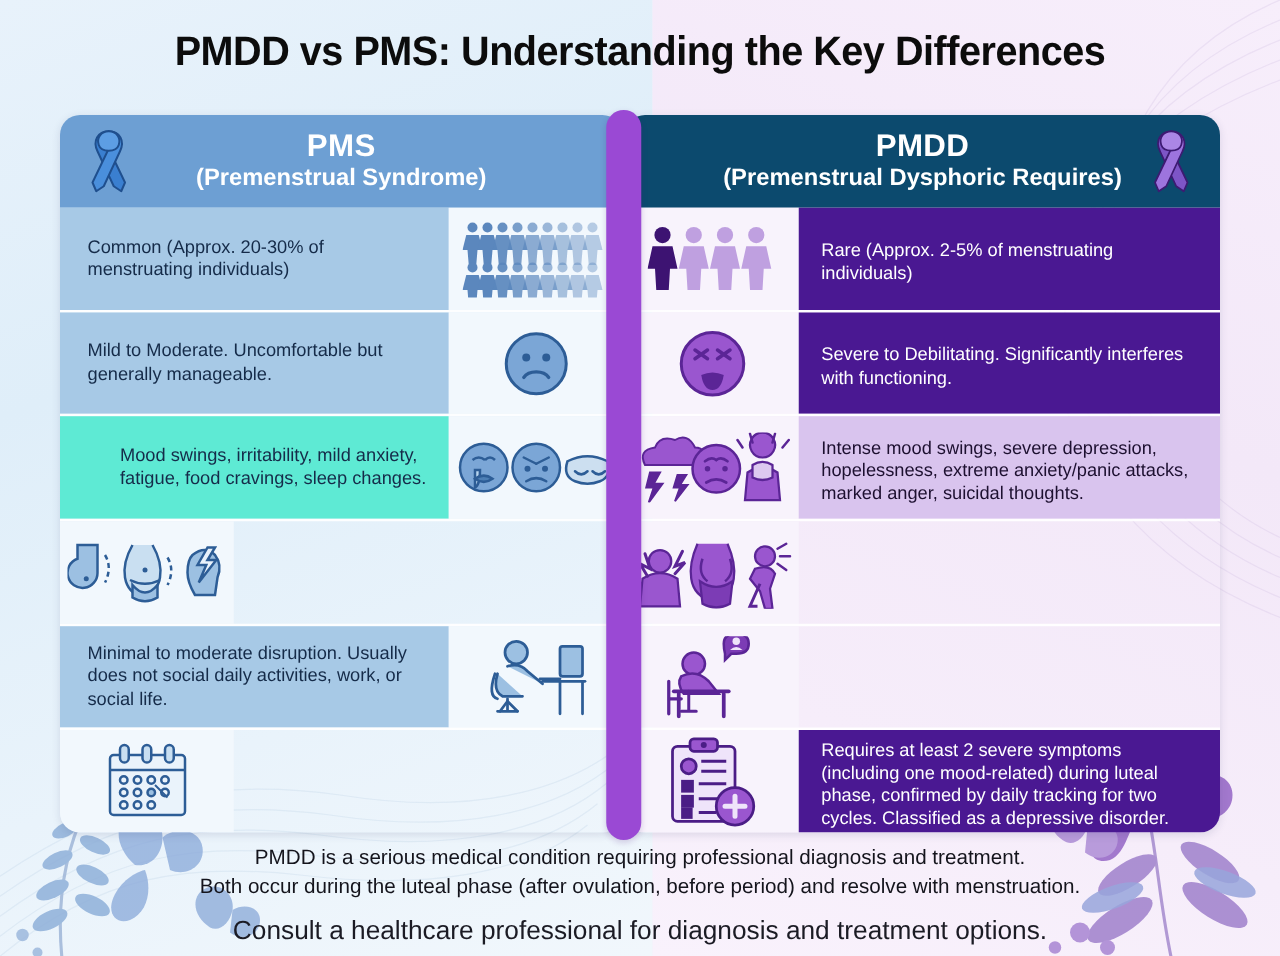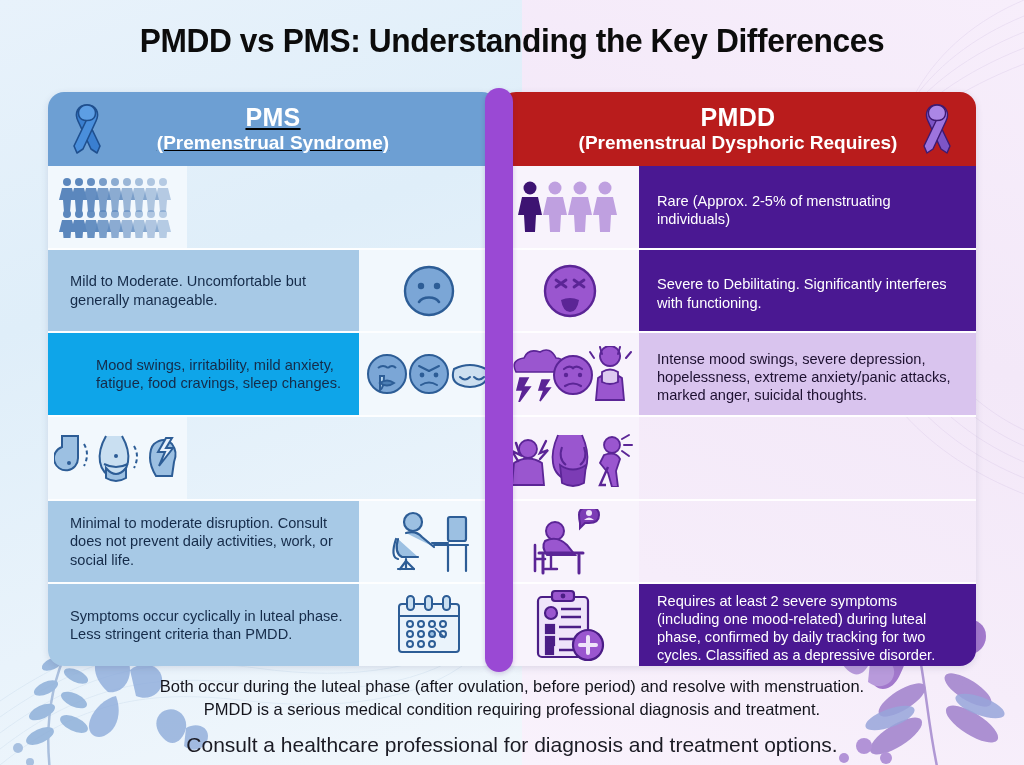--- a/index.html
+++ b/index.html
@@ -39,22 +39,22 @@
     position:absolute; top:92px; height:574px;
     border-radius:16px; overflow:hidden;
     box-shadow:0 2px 7px rgba(40,50,90,.13);
   }
   .card-pms  { left:48px;  width:450px; }
   .card-pmdd { left:500px; width:476px; }
 
   .card-head {
     height:74px; display:flex; align-items:center; position:relative;
   }
-  .head-pms  { background:#6d9fd3;text-decoration:underline; }
-  .head-pmdd { background:#b91c1c; }
+  .head-pms  { background:#6d9fd3; }
+  .head-pmdd { background:#0c4a6e; }
 
   .head-text { flex:1; text-align:center; color:#ffffff; line-height:1.08; }
   .head-title {
     font-size:25px; font-weight:bold; letter-spacing:.3px;
     font-family:"Liberation Sans Narrow","Liberation Sans", sans-serif;
   }
   .head-sub {
     font-size:19px; font-weight:bold; margin-top:2px;
     font-family:"Liberation Sans Narrow","Liberation Sans", sans-serif;
   }
@@ -70,21 +70,21 @@
     flex:1; display:flex; align-items:center;
     padding:6px 14px 6px 22px;
     color:#152b49; font-size:14.6px; line-height:1.24;
     font-family:"Liberation Sans Narrow","Liberation Sans", sans-serif;
   }
   .pms .ico {
     flex:0 0 139px; display:flex; align-items:center; justify-content:center;
     background:#f2f8fd;
   }
   .pms .row.a .txt { background:#a7c9e6; }
-  .pms .row.b .txt { background:#0ea5e9;padding-left:48px; }
+  .pms .row.b .txt { background:#5eead4;padding-left:48px; }
 
   
   .pmdd .ico {
     flex:0 0 139px; display:flex; align-items:center; justify-content:center;
     background:#f8f3fc;
   }
   .pmdd .txt {
     flex:1; display:flex; align-items:center;
     padding:6px 16px 0 18px;
     font-size:14.6px; line-height:1.24;
@@ -210,20 +210,21 @@
       <div class="head-text">
         <div class="head-title">PMS</div>
         <div class="head-sub">(Premenstrual Syndrome)</div>
       </div>
       <div class="ribbon ribbon-r"></div>
     </div>
 
     <div class="rows">
 
       <div class="row a">
+        <div class="txt">Common (Approx. 20-30% of menstruating individuals)</div>
         <div class="ico">
           <svg width="118" height="62" viewBox="0 0 118 62">
             <g fill="#5b87bd">
               <g>
                 <circle cx="8" cy="6" r="4"></circle>
                   <path d="M3 12 h10 l3 12 h-4 l-1 12 h-6 l-1 -12 h-4Z"></path>
                 <g transform="translate(12,0)">
                     <circle cx="8" cy="6" r="4"></circle>
                     <path d="M3 12 h10 l3 12 h-4 l-1 12 h-6 l-1 -12 h-4Z"></path>
                   </g>
@@ -358,42 +359,41 @@
             <g stroke="#2d5d96" stroke-width="2" fill="#9cc0e2">
               <path d="M100 14 q10 -8 18 0 q6 8 2 18 l-2 14 h-16 q-6 -10 -6 -18 q0 -10 4 -14Z"></path>
               <path d="M112 8 l-8 14 h7 l-6 14 l14 -18 h-7 l6 -10Z" fill="#e9f2fb"></path>
             </g>
           </svg>
         </div>
       </div>
       <div class="row-sep"></div>
 
       <div class="row a">
-        <div class="txt">Minimal to moderate disruption. Consult does not prevent daily activities, work, or social life.</div>
+        <div class="txt">Minimal to moderate disruption. Usually does not social daily activities, work, or social life.</div>
         <div class="ico">
           <svg width="86" height="66" viewBox="0 0 86 66">
             <g stroke="#2d5d96" stroke-width="2.2" fill="none" stroke-linecap="round">
               <circle cx="27" cy="13" r="9" fill="#9cc0e2"></circle>
               <path d="M20 24 q10 -3 16 4 l12 10" fill="#9cc0e2"></path>
               <path d="M12 30 q-4 14 4 18 h16" fill="#9cc0e2"></path>
               <path d="M10 30 q-6 18 2 20"></path>
               <path d="M20 50 v10 M20 60 h-8 M20 60 h8"></path>
               <path d="M20 52 l-6 8 M20 52 l8 8"></path>
               <path d="M48 36 h34"></path>
               <path d="M62 36 v26 M80 36 v26"></path>
               <rect x="62" y="8" width="18" height="24" rx="2" fill="#9cc0e2"></rect>
               <path d="M46 34 h16"></path>
             </g>
           </svg>
         </div>
       </div>
       <div class="row-sep"></div>
 
       <div class="row a">
-        <div class="txt">Symptoms occur cyclically in luteal phase. Less stringent criteria than PMDD.</div>
         <div class="ico">
           <svg width="72" height="66" viewBox="0 0 72 66">
             <g stroke="#2d5d96" stroke-width="2" fill="none">
               <rect x="6" y="12" width="60" height="48" rx="3" fill="#eaf3fb"></rect>
               <path d="M6 24 h60"></path>
               <rect x="14" y="4" width="7" height="14" rx="3.5" fill="#c9dff1"></rect>
               <rect x="32" y="4" width="7" height="14" rx="3.5" fill="#c9dff1"></rect>
               <rect x="50" y="4" width="7" height="14" rx="3.5" fill="#c9dff1"></rect>
               <g fill="none">
                 <circle cx="17" cy="32" r="3"></circle>
@@ -576,16 +576,16 @@
         <div class="txt">Requires at least 2 severe symptoms (including one mood-related) during luteal phase, confirmed by daily tracking for two cycles. Classified as a depressive disorder.</div>
       </div>
 
     </div>
   </div>
 
   <div class="divider"></div>
 </div>
 
 <div class="footer">
+  <div class="foot-main">PMDD is a serious medical condition requiring professional diagnosis and treatment.</div>
   <div class="foot-main">Both occur during the luteal phase (after ovulation, before period) and resolve with menstruation.</div>
-  <div class="foot-main">PMDD is a serious medical condition requiring professional diagnosis and treatment.</div>
   <div class="foot-note">Consult a healthcare professional for diagnosis and treatment options.</div>
 </div>
 
 </body></html>

